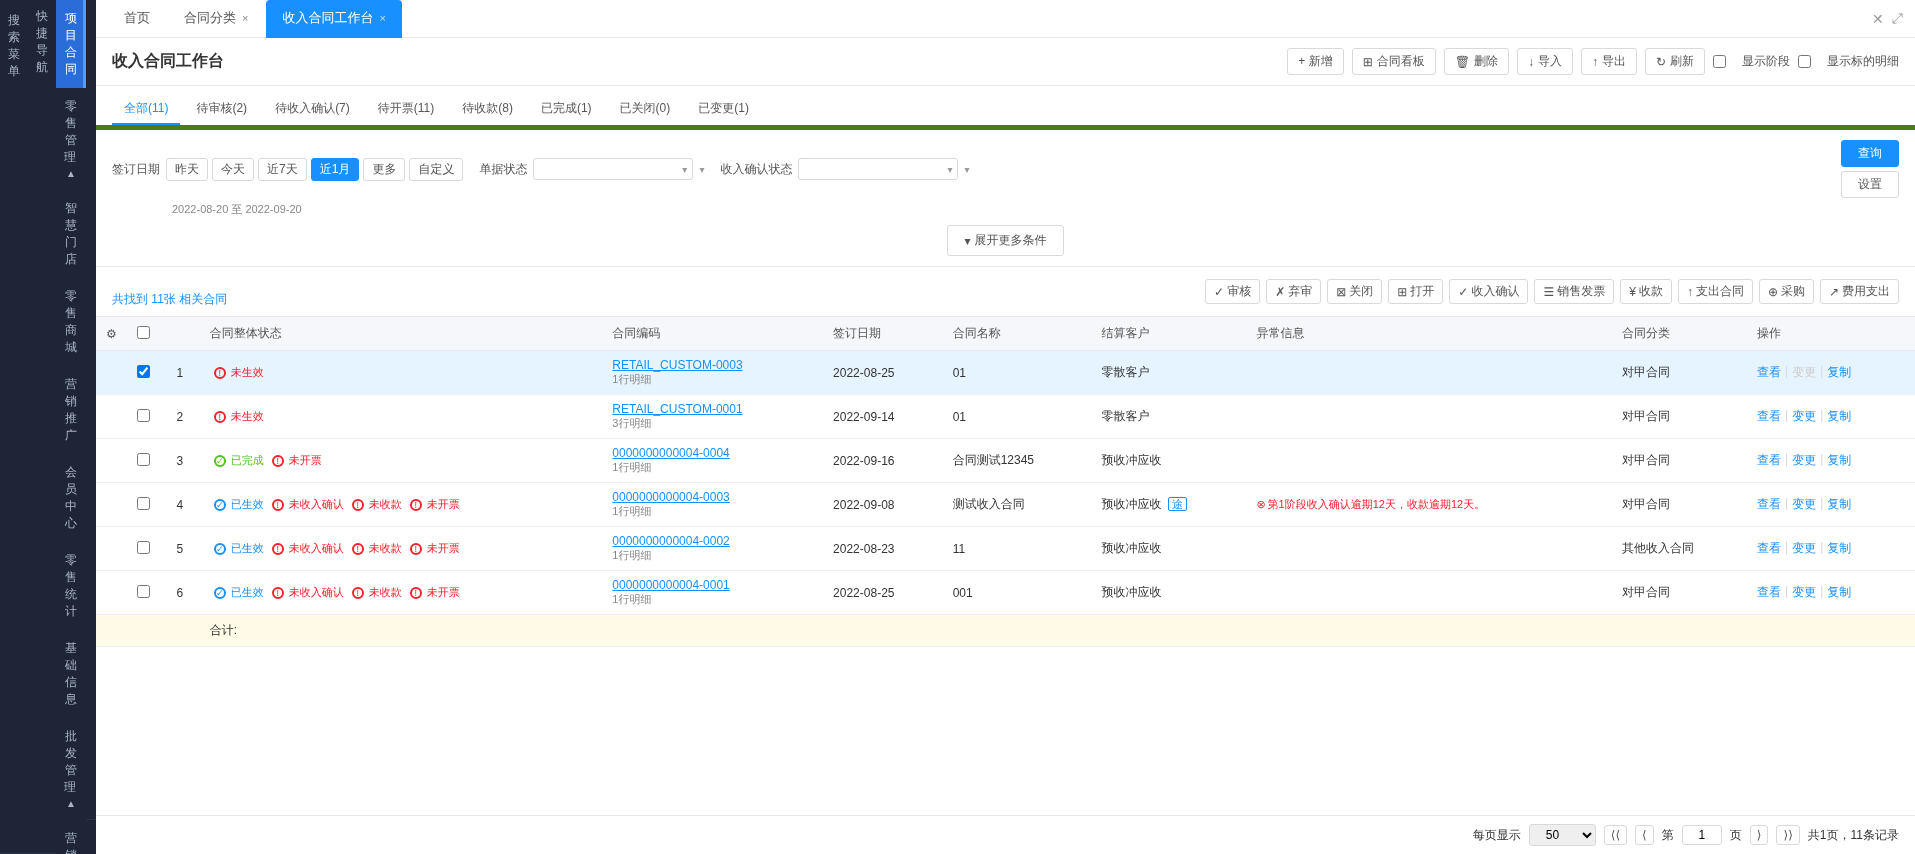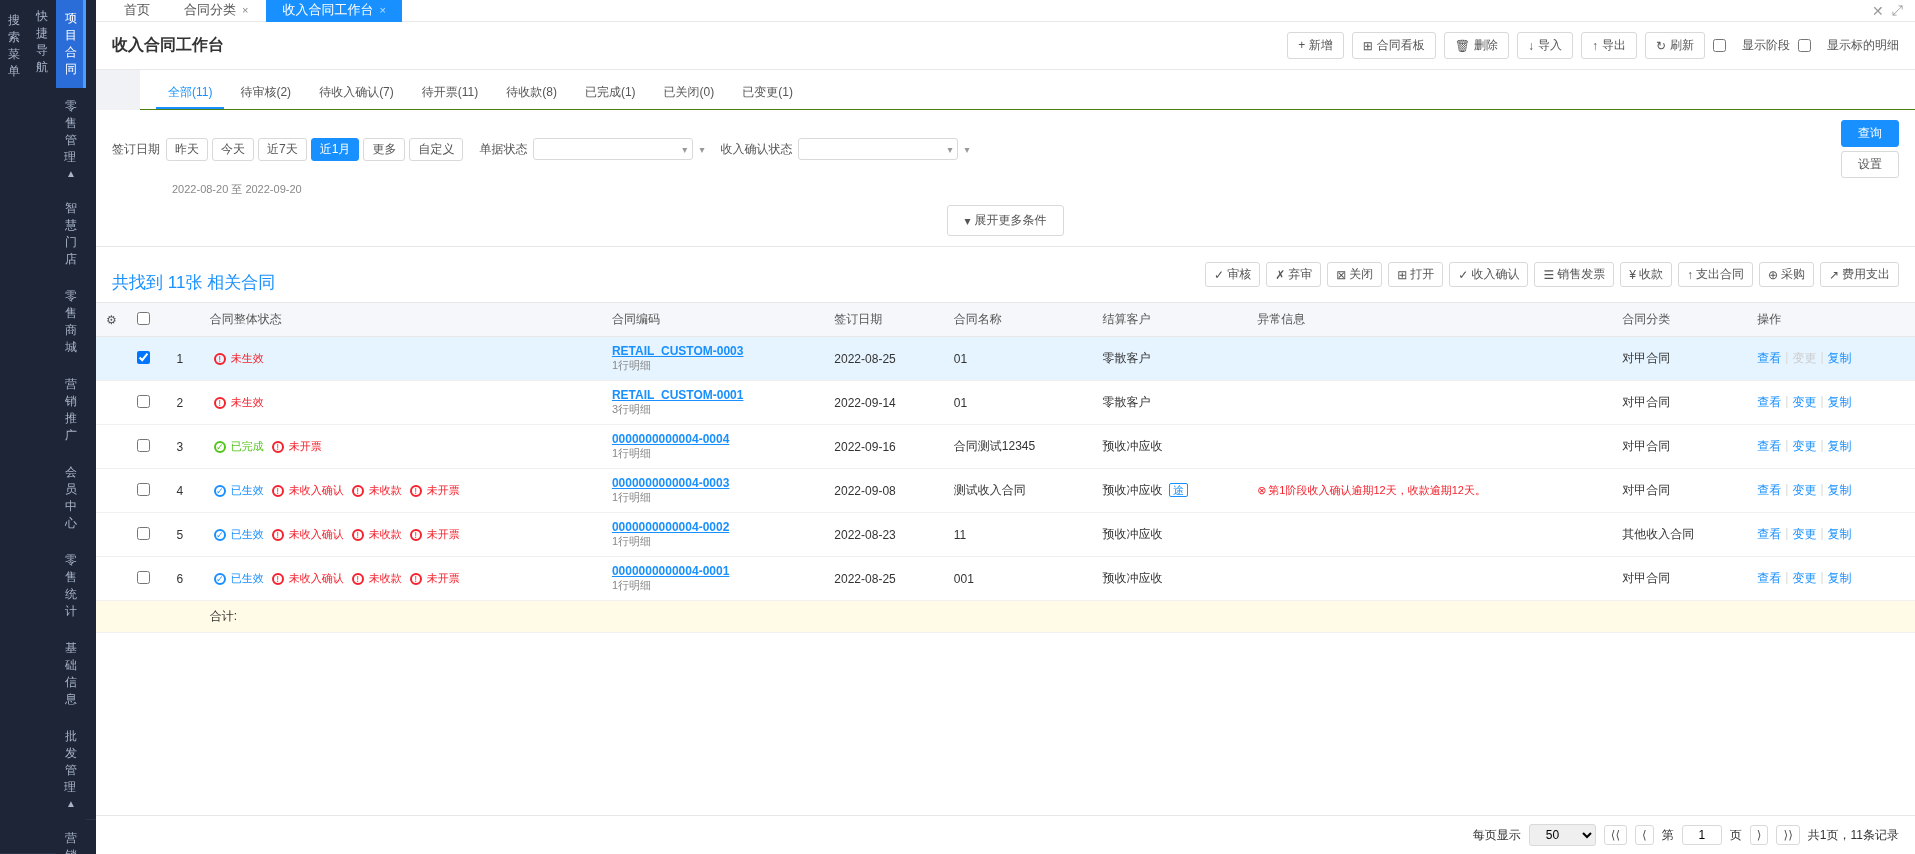--- a/index.html
+++ b/index.html
@@ -12,75 +12,75 @@
     .sidebar-item { padding: 10px 8px; text-align: center; font-size: 12px; color: #aab4c8; cursor: pointer; position: relative; }
     .sidebar-item.active { background: #2a6dd9; color: #fff; }
     .sidebar-item.active::after { content: ''; position: absolute; right: 0; top: 0; bottom: 0; width: 3px; background: #4a9eff; }
     .sidebar-item .arrow { font-size: 10px; margin-left: 2px; }
     .sidebar-bottom { margin-top: auto; padding: 10px; text-align: center; border-top: 1px solid #2a3449; }
 
     
     .main { flex: 1; display: flex; flex-direction: column; overflow: hidden; }
 
     
-    .tab-bar { background: #fff; display: flex; border-bottom: 1px solid #e8e8e8; padding: 0 12px; height: 22px; flex-shrink: 0; }
+    .tab-bar { background: #fff; display: flex; border-bottom: 1px solid #e8e8e8; padding: 0 12px; height: 38px; flex-shrink: 0; }
     .tab-item { padding: 8px 16px; font-size: 13px; cursor: pointer; color: #555; border-bottom: 2px solid transparent; height: 38px; display: flex; align-items: center; }
     .tab-item.active { background: #1890ff; color: #fff; border-radius: 4px 4px 0 0; }
     .tab-item .tab-close { margin-left: 6px; font-size: 11px; opacity: 0.7; }
     .tab-spacer { flex: 1; }
     .window-controls { display: flex; gap: 8px; align-items: center; color: #999; font-size: 14px; cursor: pointer; }
 
     
     .page-header { background: #fff; padding: 10px 16px; display: flex; align-items: center; justify-content: space-between; border-bottom: 1px solid #e8e8e8; flex-shrink: 0; }
     .page-title { font-size: 16px; font-weight: 600; color: #333; }
     .header-actions { display: flex; gap: 8px; align-items: center; }
     .btn { padding: 4px 10px; border: 1px solid #d9d9d9; background: #fff; border-radius: 3px; cursor: pointer; font-size: 12px; color: #555; display: flex; align-items: center; gap: 4px; }
     .checkbox-label { display: flex; align-items: center; gap: 16px; font-size: 12px; color: #555; cursor: pointer; }
 
     
-    .filter-tabs { background: #fff; padding: 8px 16px 0; border-bottom: 1px solid #4d7c0f; flex-shrink: 0; margin-left: 44px; }
+    .filter-tabs { background: #fff; padding: 8px 16px 0; border-bottom: 5px solid #4d7c0f; flex-shrink: 0; }
     .filter-tab-list { display: flex; gap: 4px; }
     .filter-tab { padding: 6px 12px; font-size: 12px; cursor: pointer; color: #555; border-bottom: 2px solid transparent; }
     .filter-tab.active { color: #1890ff; border-bottom: 2px solid #1890ff; }
 
     
     .search-bar { background: #fff; padding: 10px 16px; border-bottom: 1px solid #e8e8e8; flex-shrink: 0; }
     .filter-row { display: flex; align-items: center; gap: 16px; flex-wrap: wrap; }
     .filter-group { display: flex; align-items: center; gap: 6px; }
     .filter-label { font-size: 12px; color: #555; white-space: nowrap; }
     .filter-date-btns { display: flex; gap: 4px; }
     .date-btn { padding: 2px 8px; border: 1px solid #d9d9d9; background: #fff; border-radius: 3px; cursor: pointer; font-size: 12px; color: #555; }
     .date-btn.active { background: #1890ff; color: #fff; border-color: #1890ff; }
     .filter-select { border: 1px solid #d9d9d9; border-radius: 3px; padding: 3px 20px 3px 8px; font-size: 12px; background: #fff; min-width: 160px; appearance: none; cursor: pointer; position: relative; }
     .select-wrapper { position: relative; display: inline-flex; align-items: center; }
     .select-wrapper::after { content: '▾'; position: absolute; right: 6px; font-size: 10px; color: #999; pointer-events: none; }
     .btn-query { padding: 4px 16px; background: #1890ff; border: 1px solid #1890ff; border-radius: 3px; cursor: pointer; font-size: 12px; color: #fff; }
     .btn-settings { padding: 4px 16px; border: 1px solid #d9d9d9; background: #fff; border-radius: 3px; cursor: pointer; font-size: 12px; color: #555; }
 
     
     .table-toolbar { background: #fff; padding: 8px 16px; display: flex; align-items: center; justify-content: space-between; border-bottom: 1px solid #e8e8e8; flex-shrink: 0; }
-    .record-count { font-size: 17px; color: #555; margin-top: 16px; }
+    .record-count { font-size: 12px; color: #555; margin-top: 16px; }
     .record-count span { color: #1890ff; }
     .toolbar-actions { display: flex; gap: 6px; flex-wrap: wrap; }
     .toolbar-btn { padding: 3px 8px; border: 1px solid #d9d9d9; background: #fff; border-radius: 3px; cursor: pointer; font-size: 12px; color: #555; display: flex; align-items: center; gap: 3px; }
 
     
     .table-container { flex: 1; overflow: auto; background: #fff; }
     table { width: 100%; border-collapse: collapse; font-size: 12px; }
     thead th { background: #f5f7fa; padding: 8px 10px; text-align: left; font-weight: 500; color: #555; border-bottom: 1px solid #e8e8e8; white-space: nowrap; position: sticky; top: 0; z-index: 1; }
     tbody td { padding: 7px 10px; border-bottom: 1px solid #f0f0f0; color: #333; vertical-align: middle; }
     tbody tr.selected { background: #e6f4ff; }
     .col-no { width: 40px; text-align: center; }
     .col-check { width: 30px; text-align: center; }
     .col-setting { width: 30px; text-align: center; }
     .status-tag { display: inline-flex; align-items: center; gap: 3px; font-size: 11px; padding: 1px 4px; border-radius: 2px; }
     .status-invalid { color: #f5222d; }
     .status-done { color: #52c41a; }
     .status-active { color: #1890ff; }
-    .link { color: #1890ff; text-decoration: underline; cursor: pointer; font-weight: bold; }
+    .link { color: #1890ff; text-decoration: underline; cursor: pointer; }
     .sub-text { font-size: 11px; color: #888; }
     .action-btns { display: flex; gap: 4px; }
     .action-btn { color: #1890ff; cursor: pointer; font-size: 12px; border: none; background: none; padding: 0; }
     .action-btn.disabled { color: #ccc; cursor: not-allowed; }
     .action-sep { color: #d9d9d9; }
     .error-msg { color: #f5222d; font-size: 11px; }
     .total-row td { background: #fffbe6; font-weight: 500; }
     .circle-icon { display: inline-block; width: 12px; height: 12px; border-radius: 50%; border: 2px solid; margin-right: 2px; font-size: 9px; text-align: center; line-height: 9px; }
 
     

